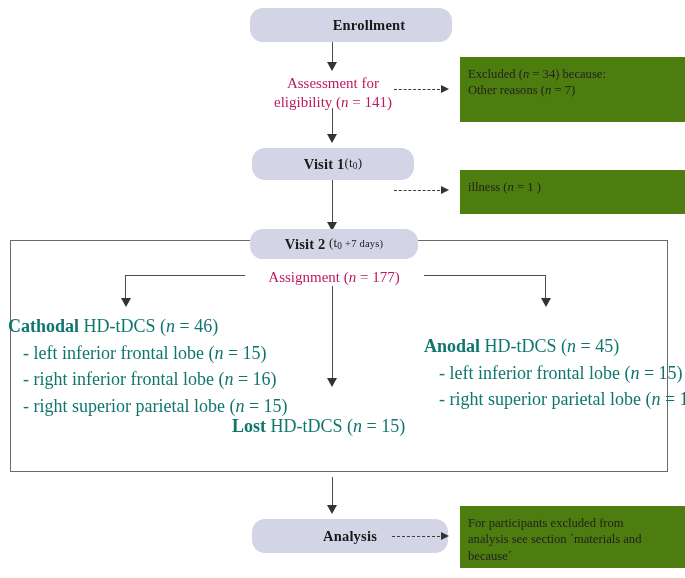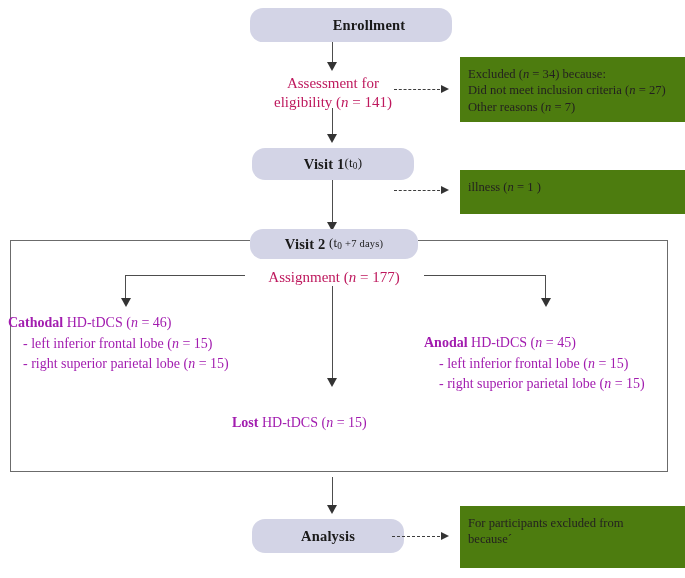--- a/index.html
+++ b/index.html
@@ -55,23 +55,23 @@
 
   
   .plain-label {
     font-size: 15px;
     line-height: 1.28;
     text-align: center;
     color: #be185d;
     white-space: nowrap;
   }
   .group-label {
-    font-size: 14px;
+    font-size: 18px;
     line-height: 1.48;
-    color: #a21caf;
+    color: #0f766e;
     white-space: nowrap;
   }
   .group-label .hd { font-weight: bold; }
   .group-label .itm { display: block; padding-left: 15px; }
 
   i.n { font-style: italic; }
 
   
   .vline { background: #4d4d4d; width: 1.4px; }
   .hline { background: #4d4d4d; height: 1.4px; }
@@ -110,21 +110,20 @@
   <div class="abs plain-label" style="left:252px; top:74px; width:162px;">
     <span>Assessment for</span><br>
     <span>eligibility (<i style="font-style:italic">n</i> = 141)</span>
   </div>
 
   <div class="abs dash-line" style="left:394px; top:89px; width:46px;"></div>
   <div class="abs arrow-right" style="left:441px; top:85px;"></div>
 
   <div class="abs note-box" style="left:452px; top:57px; width:228px; height:65px;">
     <span class="ln">Excluded (<i style="font-style:italic">n</i> = 34) because:</span>
-    <span class="ln">Did not meet inclusion criteria (<i style="font-style:italic">n</i> = 27)</span>
     <span class="ln">Other reasons (<i style="font-style:italic">n</i> = 7)</span>
   </div>
 
   <div class="abs vline" style="left:332px; top:108px; height:28px;"></div>
   <div class="abs arrow-down" style="left:327px; top:134px;"></div>
 
   <div class="abs stage-box" style="left:252px; top:148px; width:162px; height:32px;">
     <span>Visit 1</span>
       <span class="sub-note"><span>(t</span><sub>0</sub><span>)</span></span>
   </div>
@@ -161,41 +160,43 @@
   <div class="abs hline" style="left:424px; top:275px; width:122px;"></div>
   <div class="abs vline" style="left:545px; top:275px; height:26px;"></div>
   <div class="abs arrow-down" style="left:540.5px; top:298px;"></div>
 
   <div class="abs vline" style="left:332px; top:286px; height:95px;"></div>
   <div class="abs arrow-down" style="left:327px; top:378px;"></div>
 
   <div class="abs group-label" style="left:8px; top:313px;">
     <span><span class="hd">Cathodal</span><span> HD-tDCS (<i style="font-style:italic">n</i> = 46)</span></span>
     <span class="itm">- left inferior frontal lobe (<i style="font-style:italic">n</i> = 15)</span>
+    <span class="itm">- right inferior frontal lobe (<i style="font-style:italic">n</i> = 16)</span>
     <span class="itm">- right superior parietal lobe (<i style="font-style:italic">n</i> = 15)</span>
   </div>
 
   <div class="abs group-label" style="left:424px; top:313px;margin-top:20px;">
     <span><span class="hd">Anodal</span><span> HD-tDCS (<i style="font-style:italic">n</i> = 45)</span></span>
     <span class="itm">- left inferior frontal lobe (<i style="font-style:italic">n</i> = 15)</span>
     <span class="itm">- right superior parietal lobe (<i style="font-style:italic">n</i> = 15)</span>
   </div>
 
   <div class="abs group-label" style="left:232px; top:413px;">
     <span><span class="hd">Lost</span><span> HD-tDCS (<i style="font-style:italic">n</i> = 15)</span></span>
   </div>
 
   <div class="abs vline" style="left:332px; top:477px; height:32px;"></div>
   <div class="abs arrow-down" style="left:327px; top:505px;"></div>
 
-  <div class="abs stage-box" style="left:252px; top:519px; width:152px; height:34px;">
+  <div class="abs stage-box" style="left:252px; top:519px; width:196px; height:34px;">
     <span>Analysis</span>
   </div>
 
   <div class="abs dash-line" style="left:392px; top:536px; width:48px;"></div>
   <div class="abs arrow-right" style="left:441px; top:532px;"></div>
 
   <div class="abs note-box" style="left:452px; top:506px; width:228px; height:62px;">
     <span class="ln">For participants excluded from</span>
+    <span class="ln">analysis see section ´materials and</span>
     <span class="ln">because´</span>
   </div>
 
 </div>
 
 </body></html>

